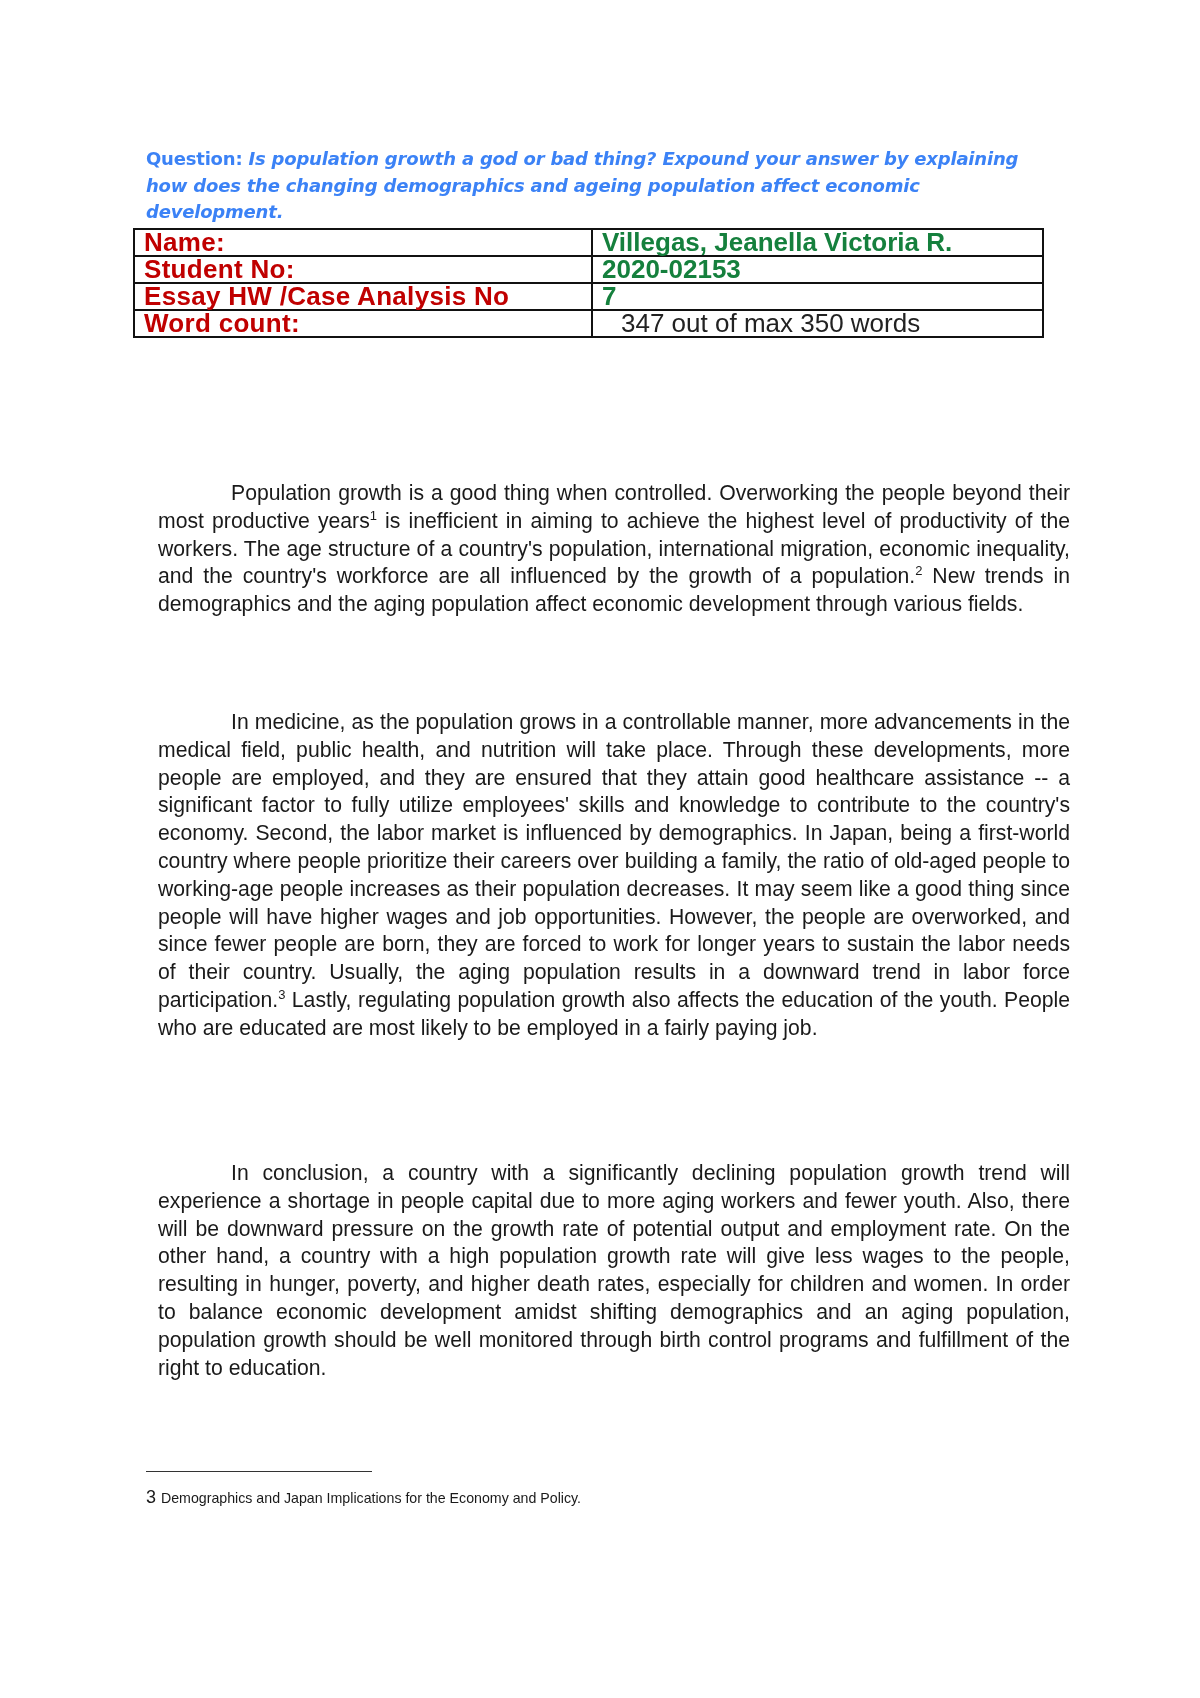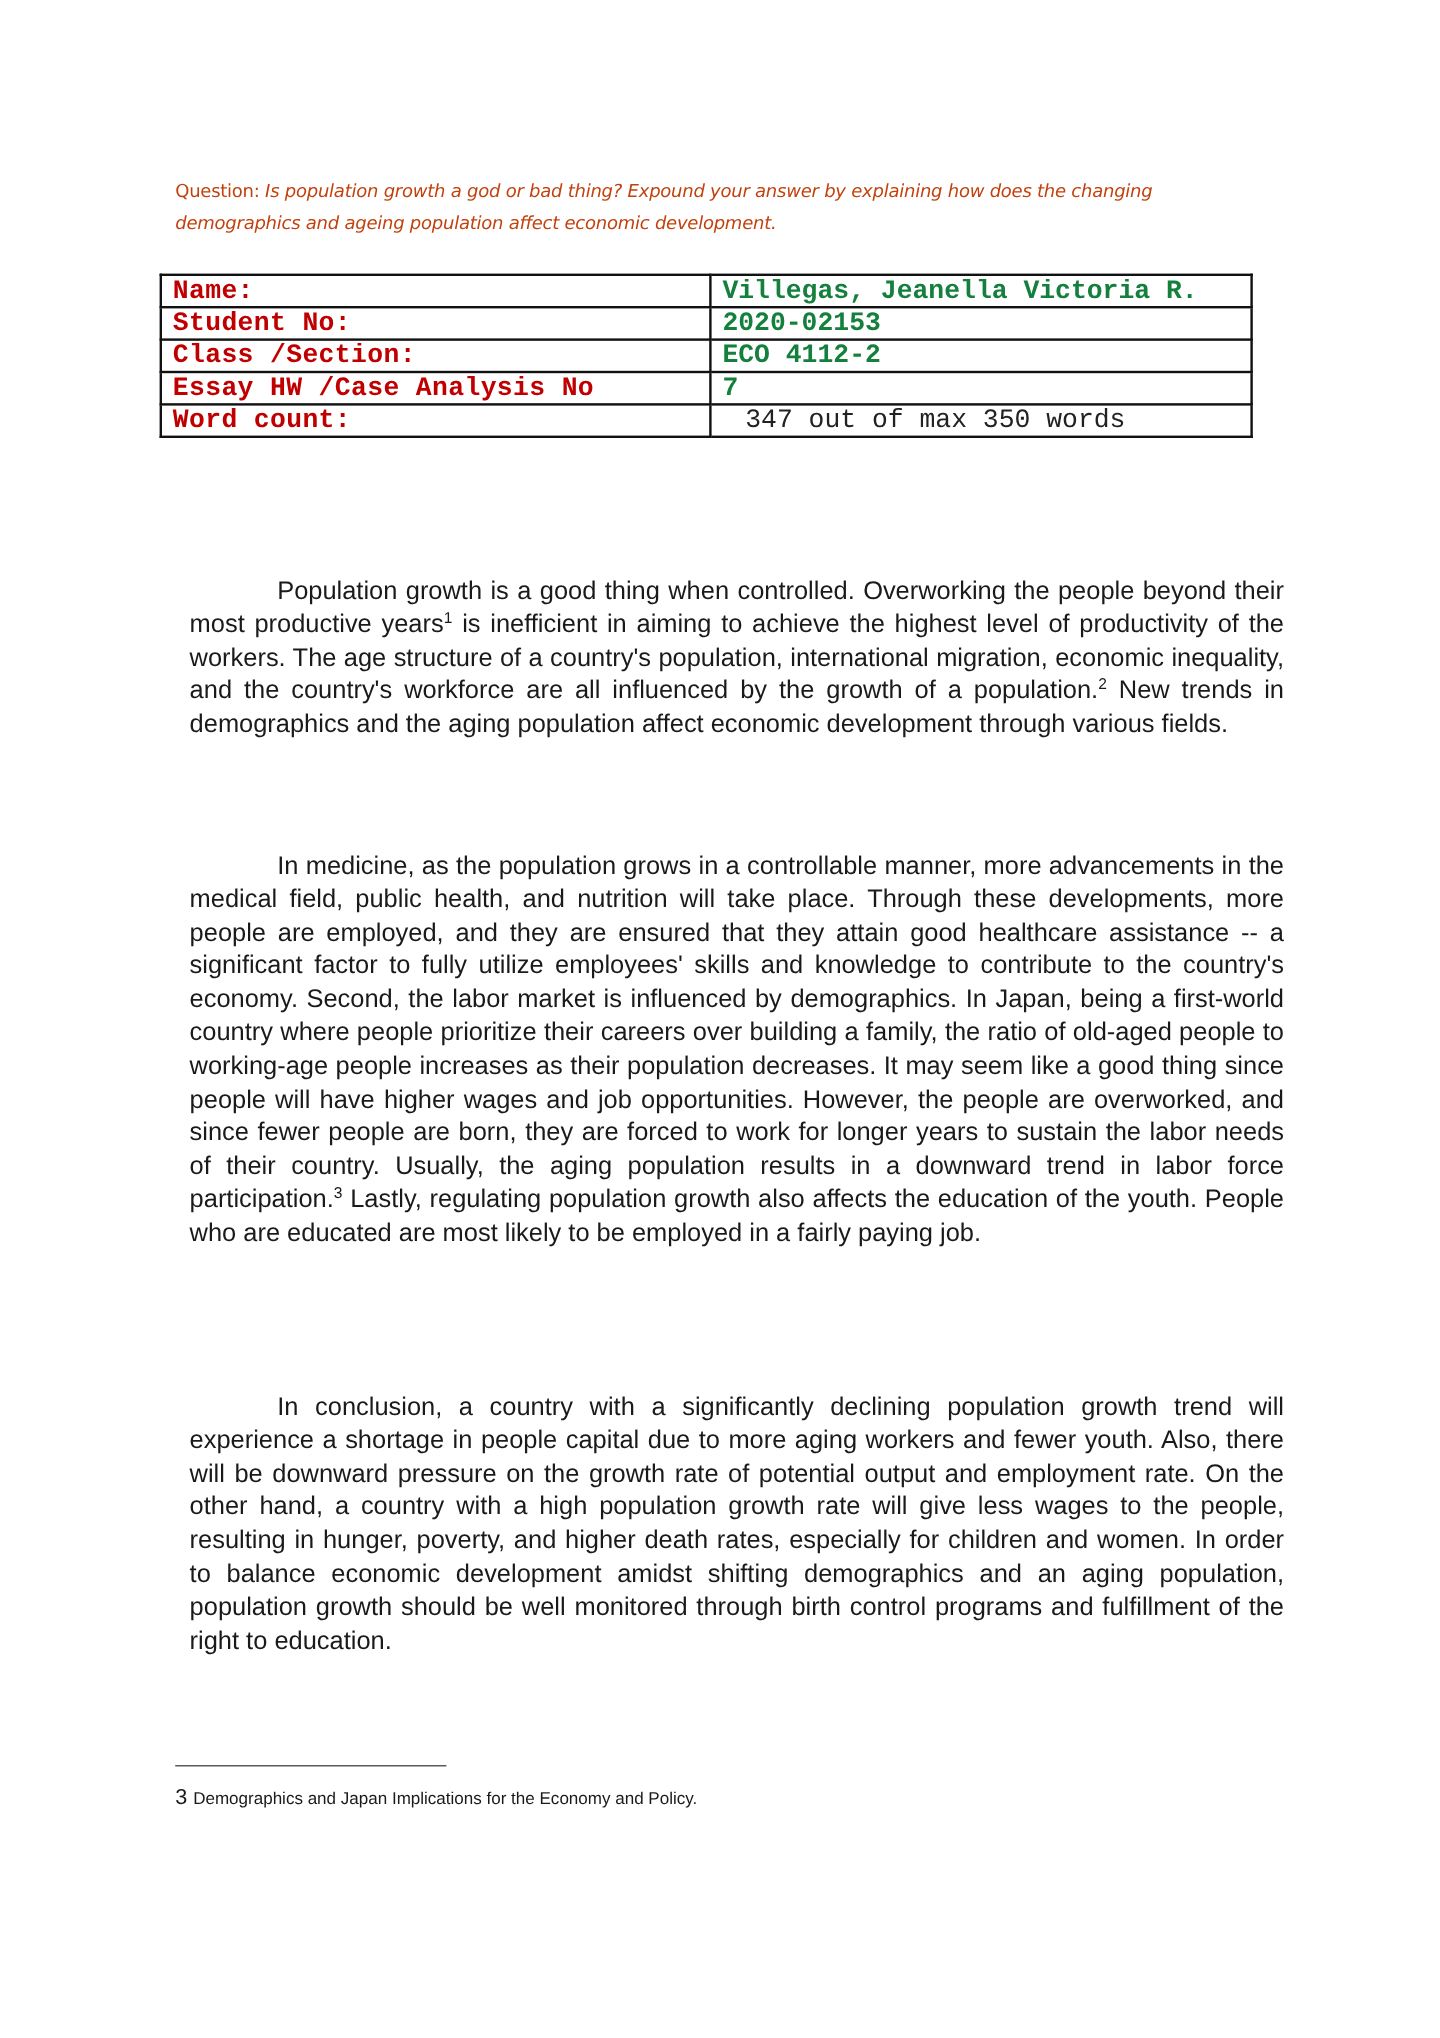--- a/index.html
+++ b/index.html
@@ -22,36 +22,37 @@
       width: 1200px;
       height: 1698px;
       background: #ffffff;
     }
     .question {
       position: absolute;
       left: 146px;
       top: 146px;
       width: 900px;
       font-family: "DejaVu Sans", sans-serif;
-      font-size: 15px;
+      font-size: 18px;
       line-height: 26.5px;
-      color: #c2410c;
+      color: #3b82f6;
       letter-spacing: -0.2px;
+      font-weight: bold;
     }
     .question .q-body {
       font-style: italic;
     }
     table.info {
       position: absolute;
       left: 133px;
       top: 228px;
       width: 911px;
       border-collapse: collapse;
-      font-family: Liberation Mono, monospace;
-      font-size: 22px;
+      font-family: Liberation Sans, sans-serif;
+      font-size: 26px;
     }
     table.info td {
       border: 2px solid #111111;
       height: 25px;
       padding: 0 0 0 9px;
       line-height: 25px;
       vertical-align: middle;
     }
     table.info tr:last-child td {
       border-bottom-width: 2.5px;
@@ -130,24 +131,20 @@
     <tbody>
         <tr>
       <td class="label">Name:</td>
       <td class="value">Villegas, Jeanella Victoria R.</td>
     </tr>
     <tr>
       <td class="label">Student No:</td>
       <td class="value">2020-02153</td>
     </tr>
     <tr>
-      <td class="label">Class /Section:</td>
-      <td class="value">ECO 4112-2</td>
-    </tr>
-    <tr>
       <td class="label">Essay HW /Case Analysis No</td>
       <td class="value">7</td>
     </tr>
     <tr>
       <td class="label">Word count:</td>
       <td class="value plain">347 out of max 350 words</td>
     </tr>
   </tbody>
     </table>
 

